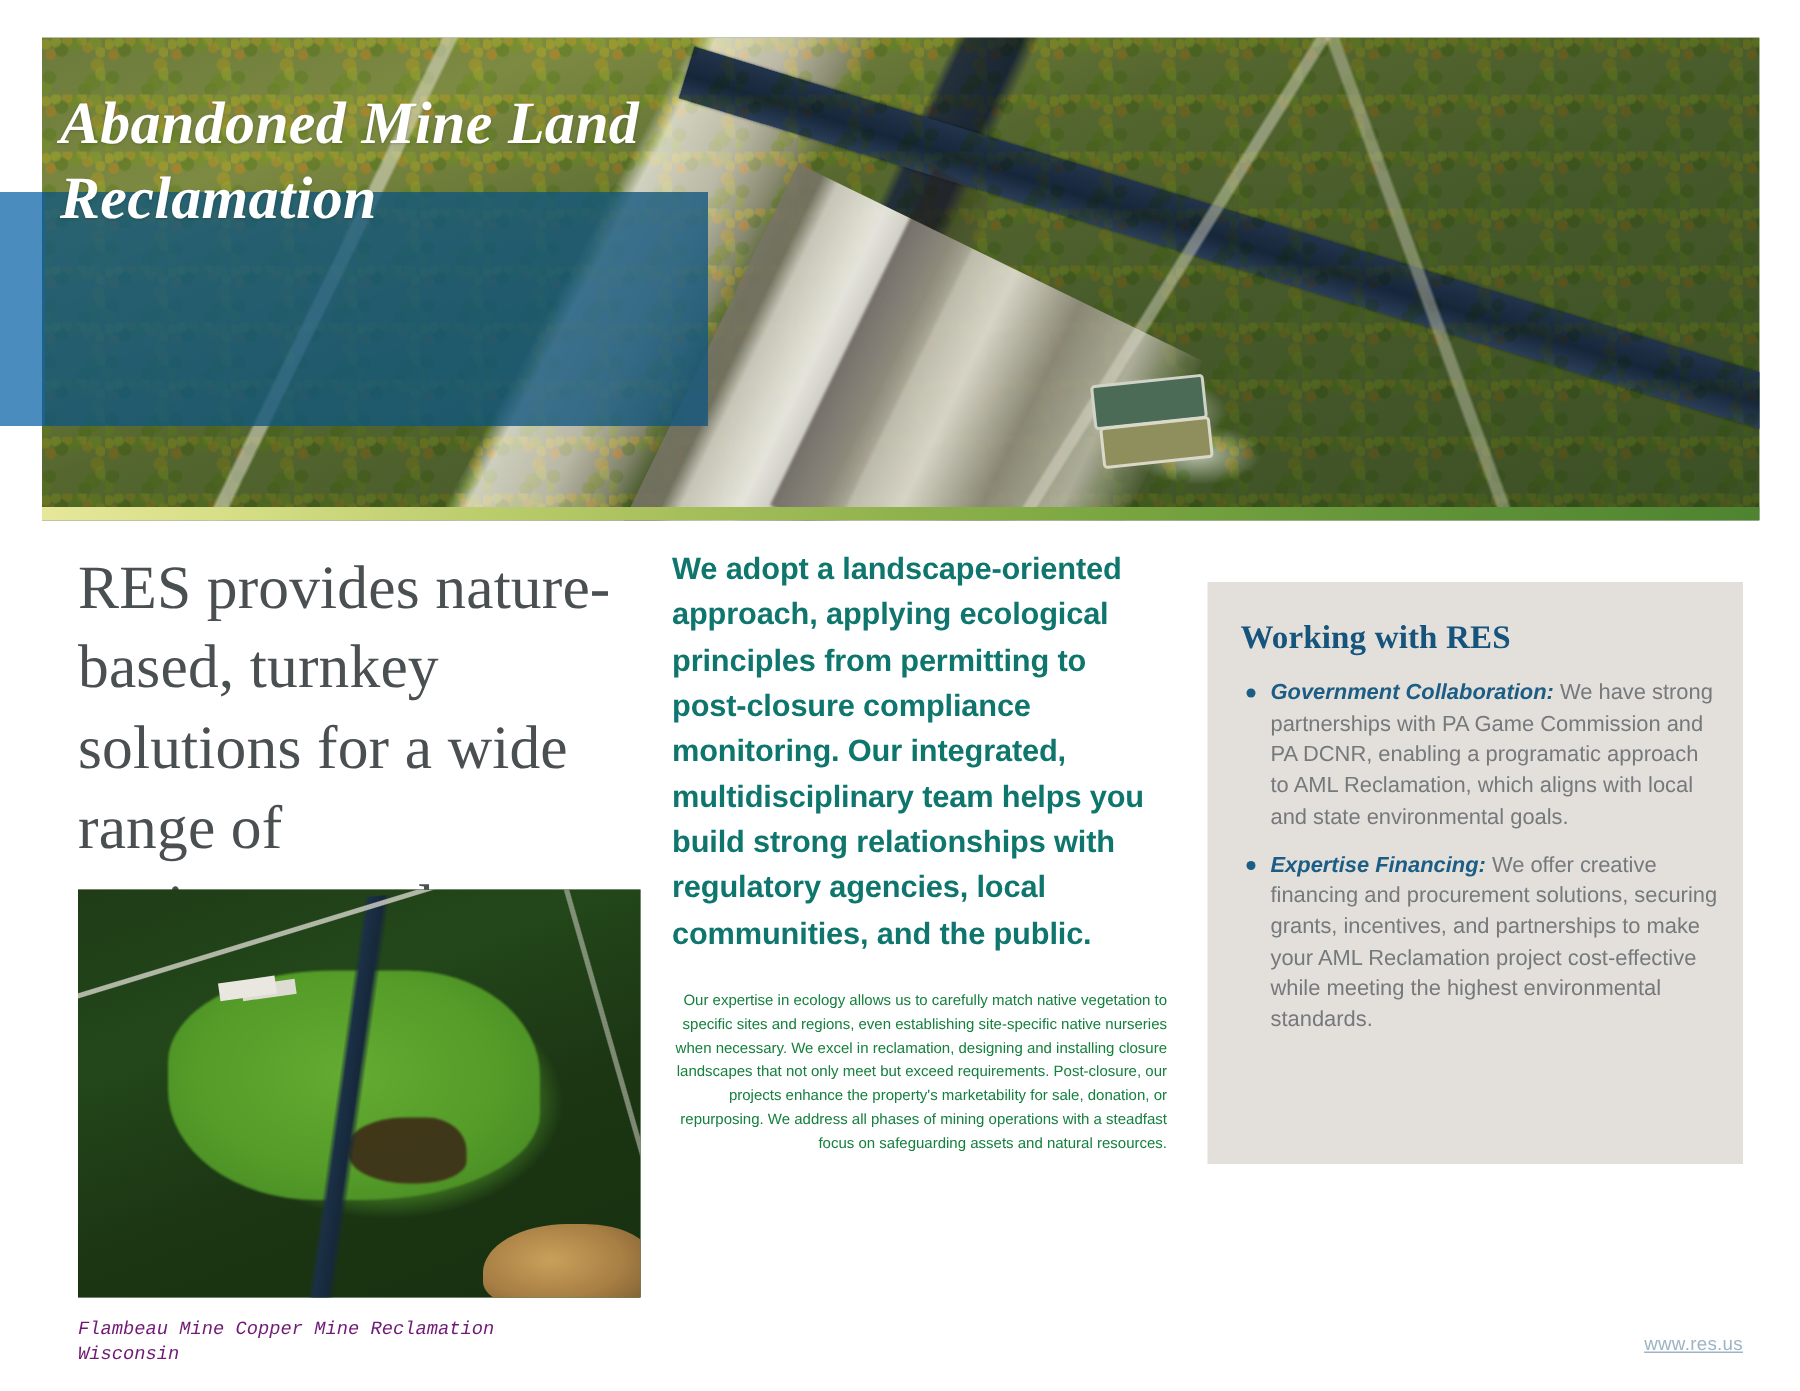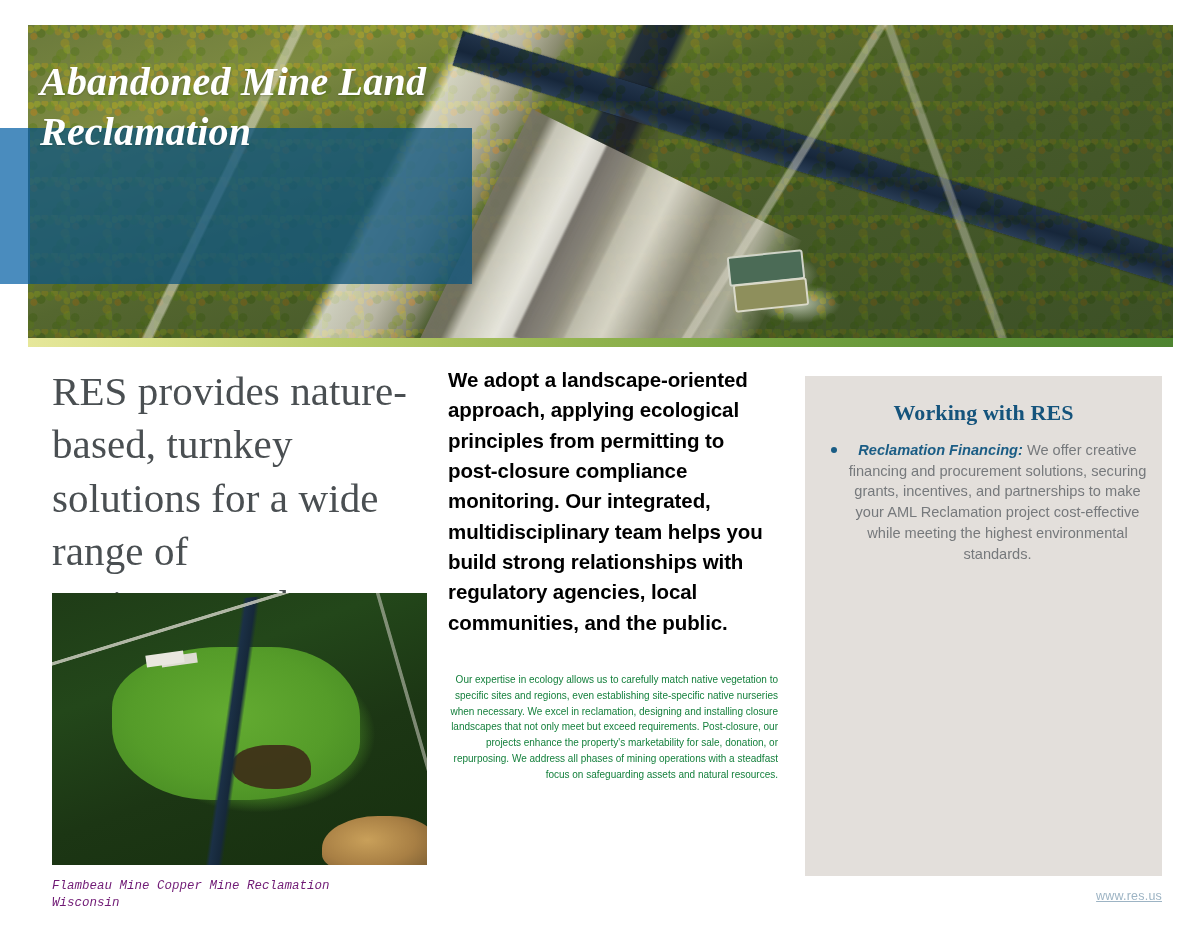--- a/index.html
+++ b/index.html
@@ -261,44 +261,43 @@
     line-height: 1.38;
   }
 
   .col-mid {
     position: absolute;
     left: 448px;
     top: 365px;
     width: 330px;
   }
   .mid-highlight {
-    margin: 0 0 34px 0;
-    color: #000000;
+    margin: 0 0 22px 0;
+    color: #0f766e;
     font-weight: bold;
     font-size: 20.5px;
     line-height: 1.48;
     letter-spacing: -0.1px;
   }
   .mid-body {
     margin: 0;
     color: #15803d;
     font-size: 10px;
     line-height: 1.58;
     text-align: right;
   }
 
   
   .panel {
     position: absolute;
     left: 805px;
-    top: 376px;
+    top: 388px;
     width: 357px;
-    height: 500px;
+    height: 388px;
     background: #e3dfdb;
-    text-align: center;
   }
   .panel-title {
     margin: 0;
     padding: 24px 22px 0 22px;
     color: #15547c;
     font-family: "Liberation Serif", "DejaVu Serif", serif;
     font-weight: bold;
     font-size: 22px;
     letter-spacing: .1px;
   }
@@ -381,19 +380,23 @@
 
 <div class="col-mid">
   <p class="mid-highlight">We adopt a landscape-oriented approach, applying ecological principles from permitting to post-closure compliance monitoring. Our integrated, multidisciplinary team helps you build strong relationships with regulatory agencies, local communities, and the public.</p>
   <p class="mid-body">Our expertise in ecology allows us to carefully match native vegetation to specific sites and regions, even establishing site-specific native nurseries when necessary. We excel in reclamation, designing and installing closure landscapes that not only meet but exceed requirements. Post-closure, our projects enhance the property's marketability for sale, donation, or repurposing. We address all phases of mining operations with a steadfast focus on safeguarding assets and natural resources.</p>
 </div>
 
 <aside class="panel">
   <h2 class="panel-title">Working with RES</h2>
   <ul class="panel-list">
     <li>
-      <span class="bullet-label">Reclamation Financing:</span>
+      <span class="bullet-label">Government Collaboration:</span>
+      <span>We have strong partnerships with PA Game Commission and PA DCNR, enabling a programatic approach to AML Reclamation, which aligns with local and state environmental goals.</span>
+    </li>
+    <li>
+      <span class="bullet-label">Expertise Financing:</span>
       <span>We offer creative financing and procurement solutions, securing grants, incentives, and partnerships to make your AML Reclamation project cost-effective while meeting the highest environmental standards.</span>
     </li>
   </ul>
 </aside>
 
 <a class="site-url" href="#">www.res.us</a>
 
 </body></html>

